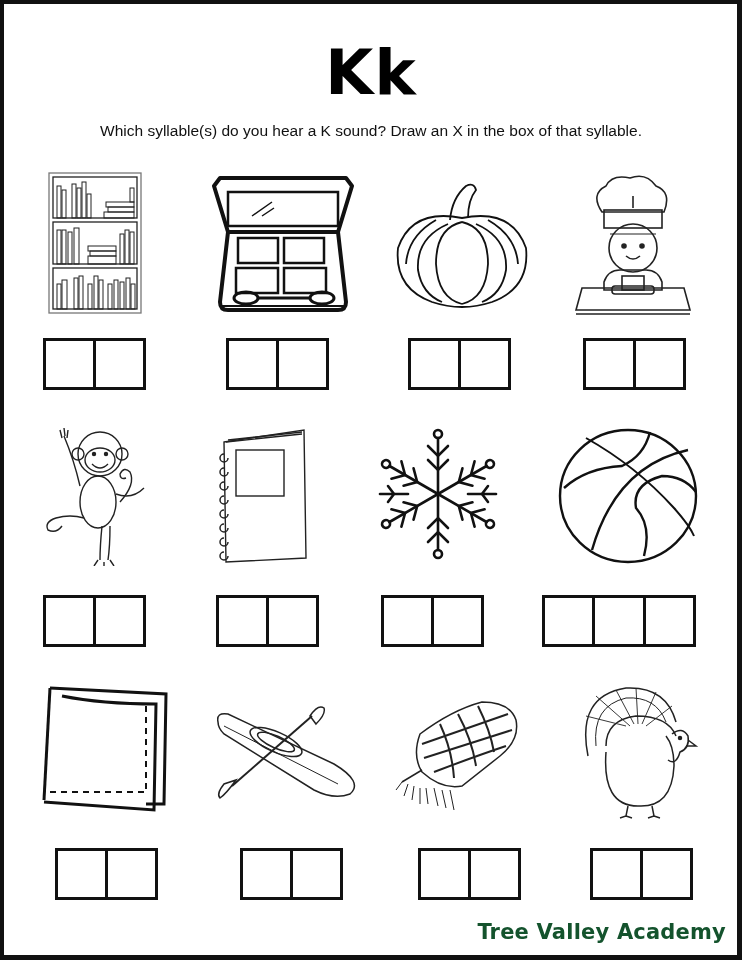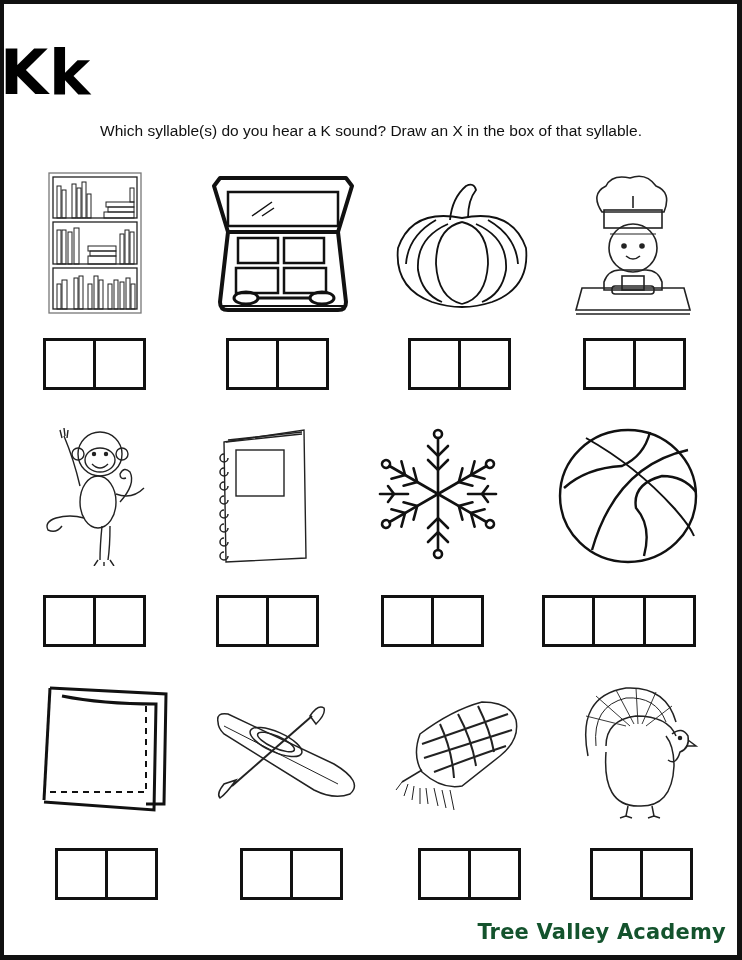--- a/index.html
+++ b/index.html
@@ -1,19 +1,19 @@
 <!DOCTYPE html>
 <html><head>
 <meta charset="utf-8">
 <style>
   html, body { margin: 0; padding: 0; background: #ffffff; }
   body { width: 742px; height: 960px; position: relative; overflow: hidden; font-family: "Liberation Sans", sans-serif; }
   .page { position: absolute; left: 0; top: 0; width: 742px; height: 960px; box-sizing: border-box;
           border-top: 4px solid #111; border-left: 4px solid #111; border-right: 5px solid #111; border-bottom: 5px solid #111; background: #fff; }
-  .title { position: absolute; left: 0; width: 742px; top: 38px; 
+  .title { position: absolute; left: 0; width: 742px; top: 38px; text-align: center;
            font-family: "DejaVu Sans", sans-serif; font-weight: bold; font-size: 62px; line-height: 70px; color: #000; letter-spacing: 1px; }
   .instructions { position: absolute; left: 0; width: 742px; top: 122px; text-align: center;
                   font-family: "Liberation Sans", sans-serif; font-size: 15.5px; color: #111; }
   .pic { position: absolute; }
   .pic svg { width: 100%; height: 100%; display: block; }
   .boxes { position: absolute; display: flex; height: 52px; box-sizing: border-box; border: 3px solid #111; background: #fff; }
   .cell { flex: 1; height: 100%; box-sizing: border-box; border-right: 3px solid #111; cursor: pointer; }
   .cell:last-child { border-right: none; }
   .brand { position: absolute; right: 16px; top: 920px; color: #14532d; font-family: "DejaVu Sans", sans-serif;
            font-weight: bold; font-size: 21px; letter-spacing: 0.2px; }

